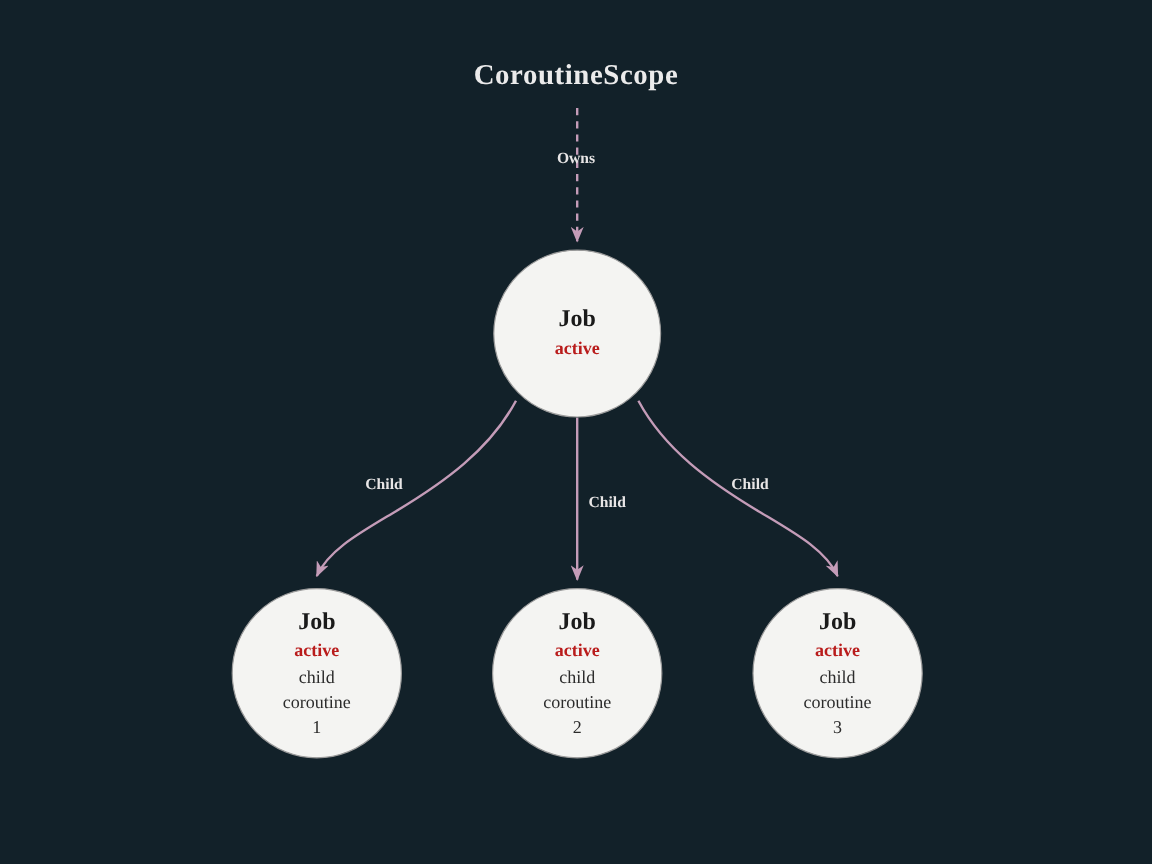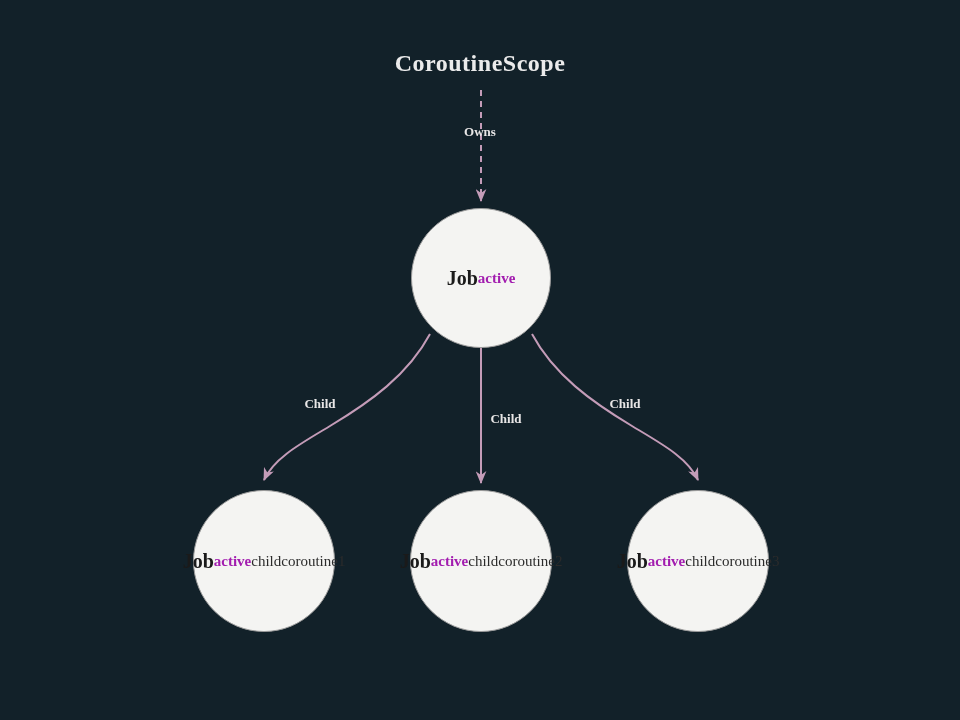--- a/index.html
+++ b/index.html
@@ -48,20 +48,21 @@
     white-space: nowrap;
     line-height: 1;
   }
   .node {
     position: absolute;
     border-radius: 50%;
     background: #f4f4f2;
     border: 1.5px solid #9b9b9b;
     box-sizing: border-box;
     display: flex;
+    flex-direction: column;
     align-items: center;
     justify-content: center;
     text-align: center;
   }
   .node.root {
     left: 411px;
     top: 208px;
     width: 140px;
     height: 140px;
   }
@@ -73,21 +74,21 @@
   .node.child-1 { left: 193px; }
   .node.child-2 { left: 410px; }
   .node.child-3 { left: 627px; }
   .node-title {
     color: #1a1a1a;
     font-size: 20px;
     font-weight: 700;
     line-height: 27px;
   }
   .node-status {
-    color: #a21caf;
+    color: #b91c1c;
     font-size: 15px;
     font-weight: 700;
     line-height: 23px;
   }
   .node-desc {
     color: #2b2b2b;
     font-size: 15px;
     font-weight: 400;
     line-height: 21px;
   }

